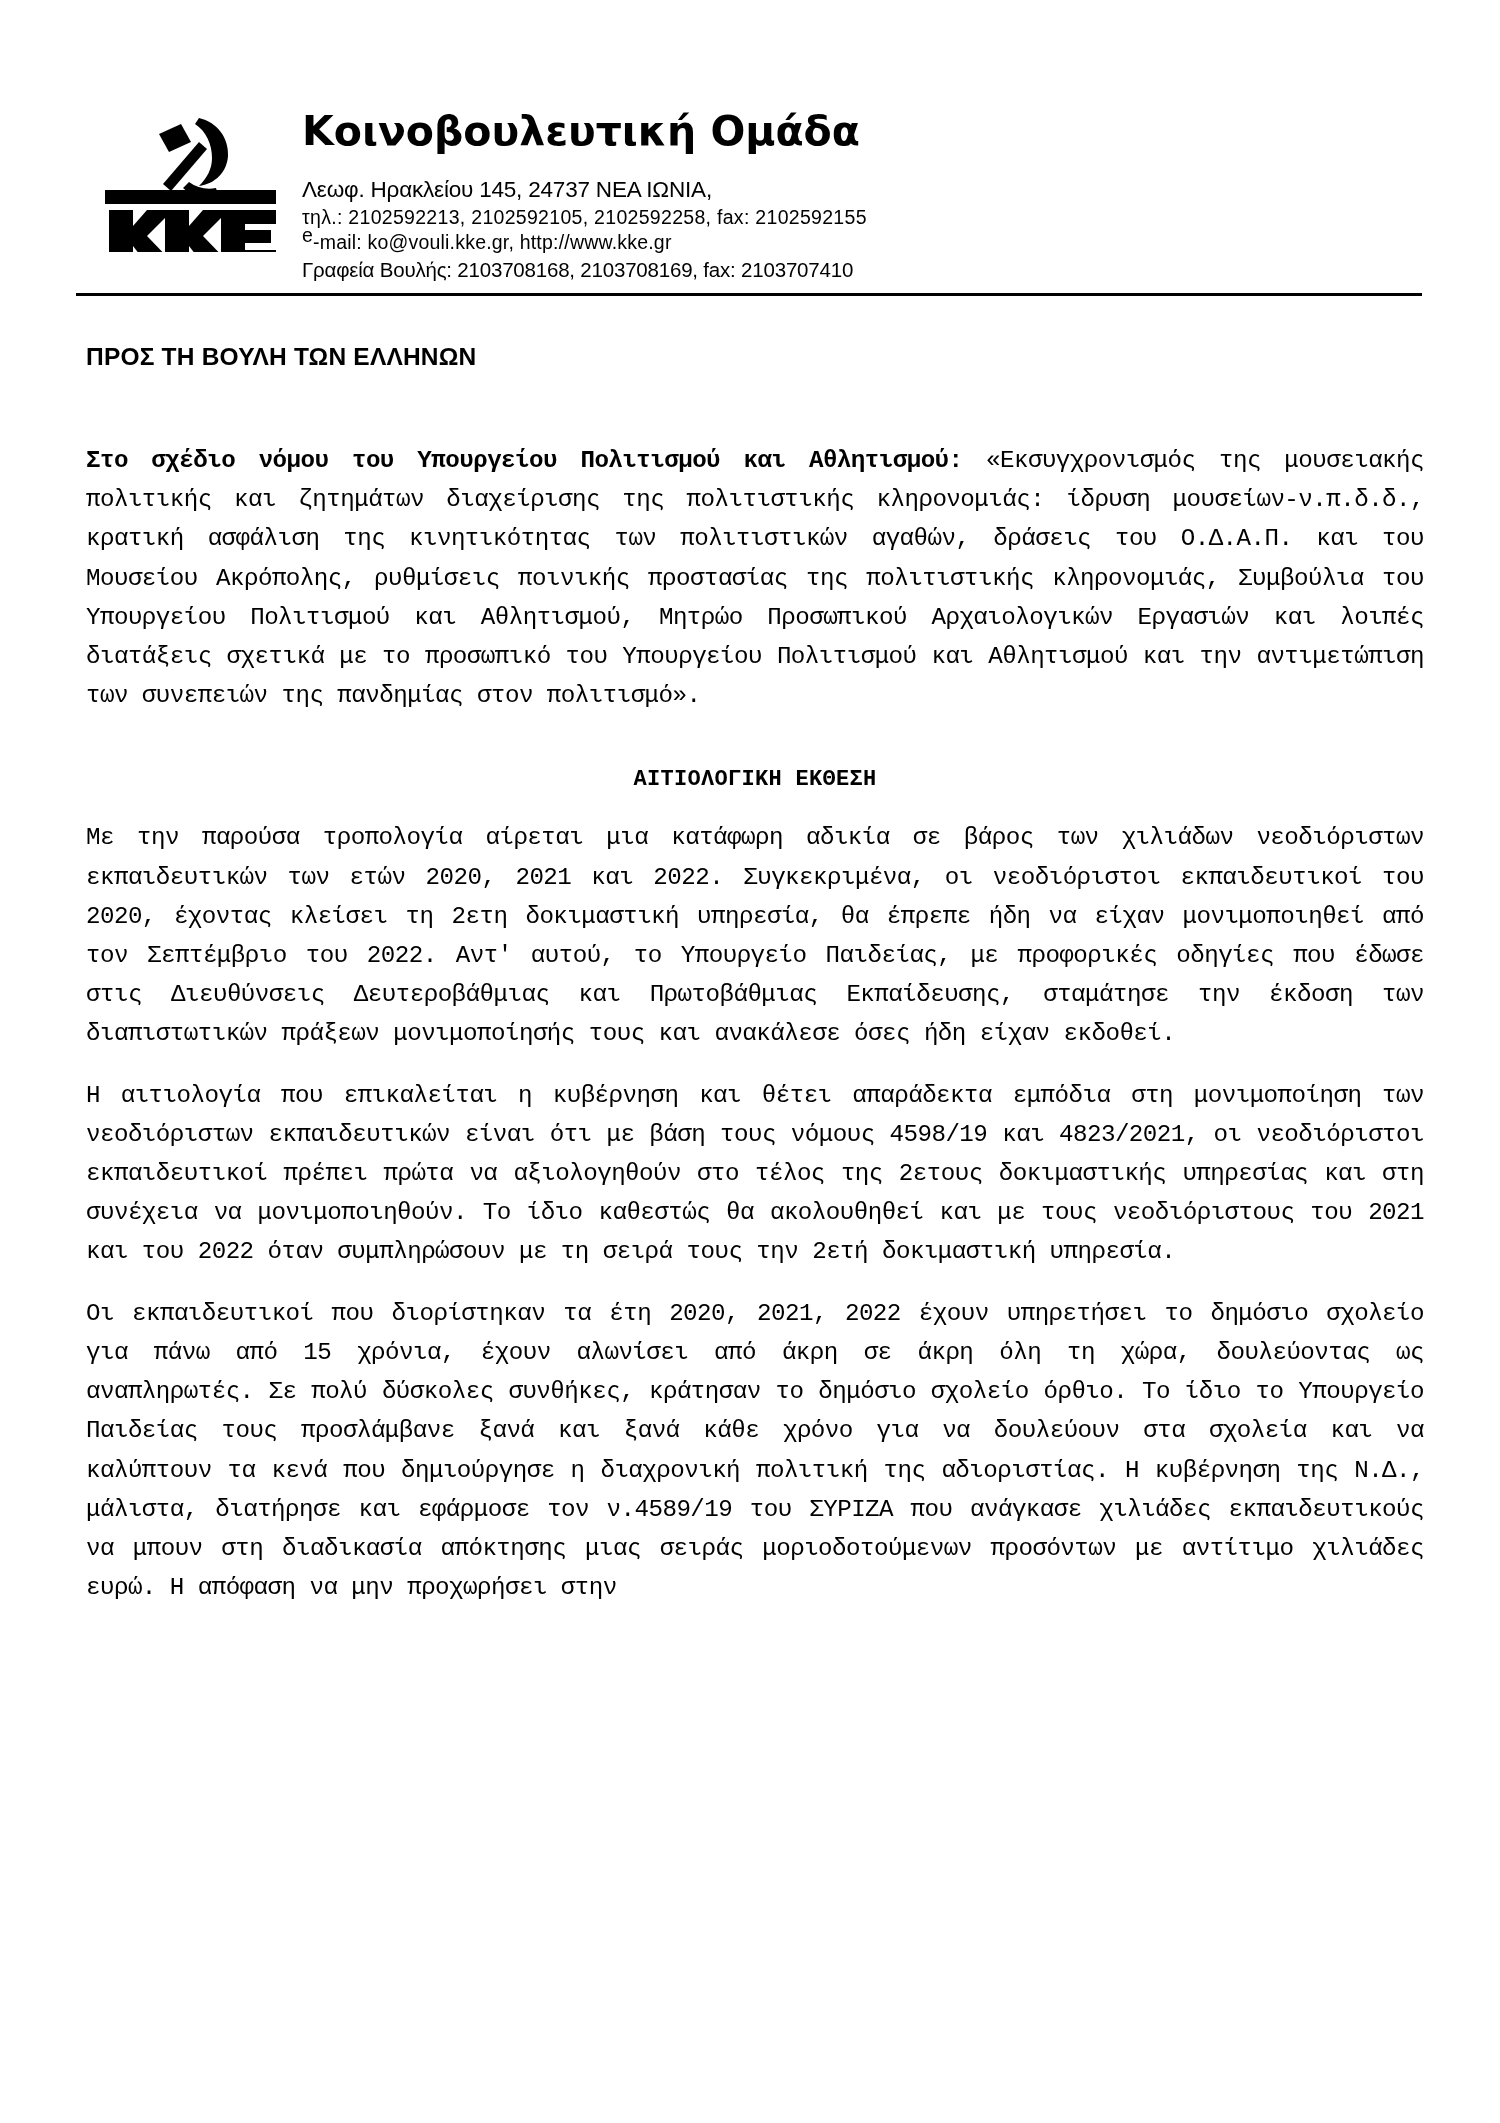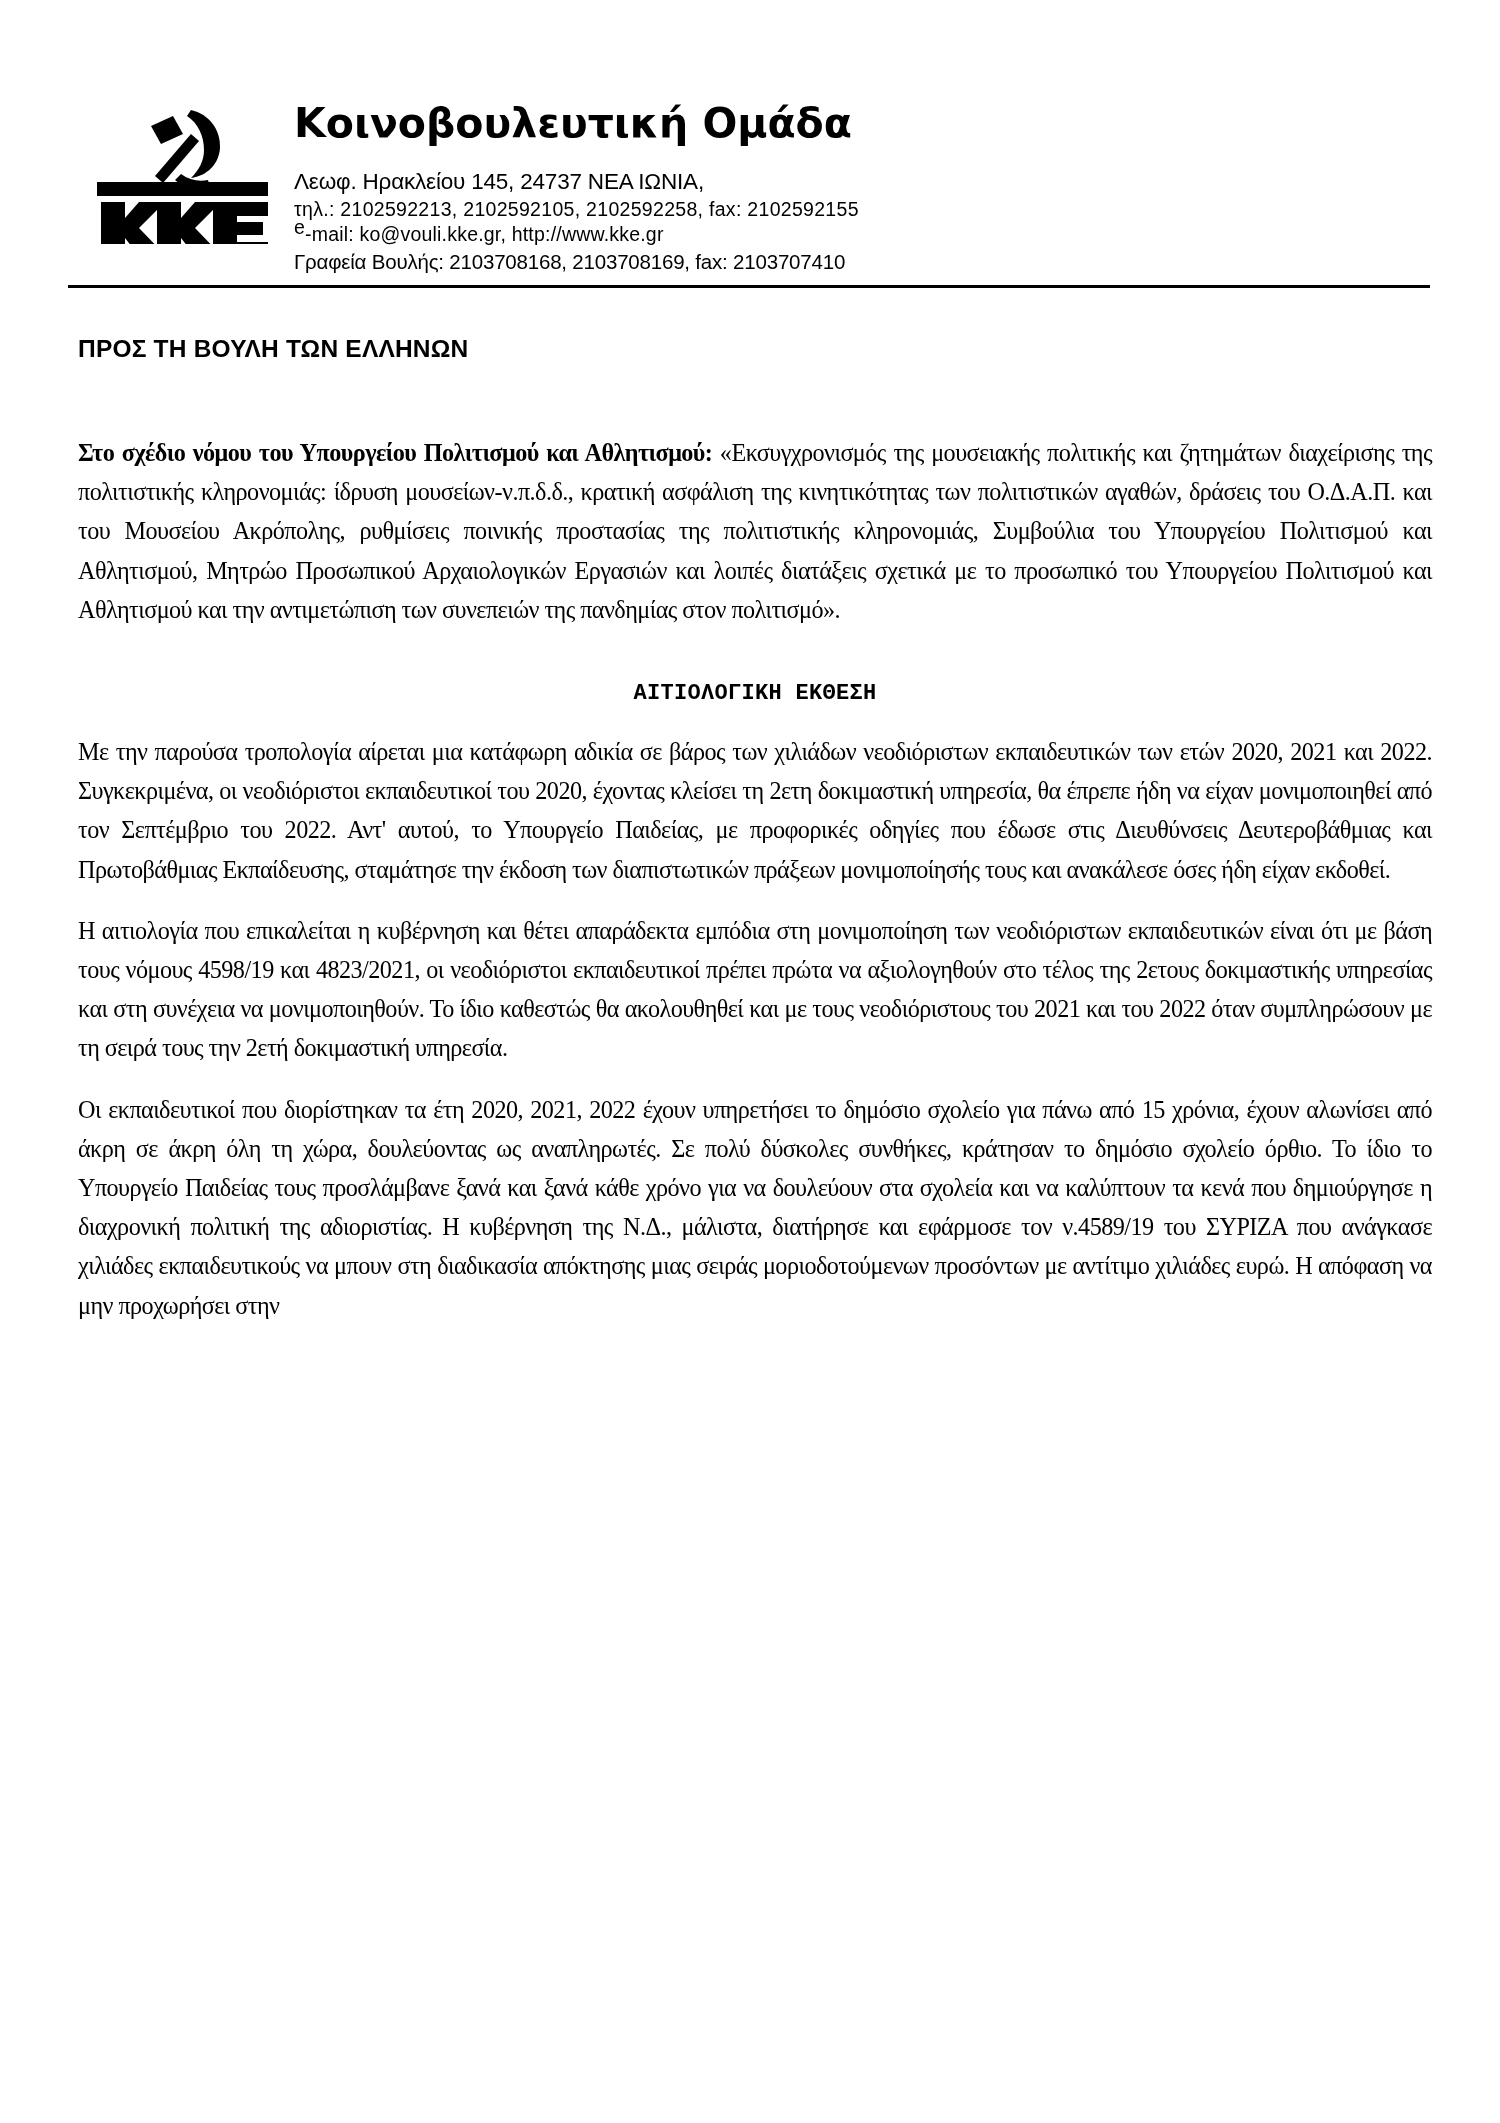--- a/index.html
+++ b/index.html
@@ -13,21 +13,21 @@
     font-family: "Liberation Sans", sans-serif;
     color: #000000;
     position: relative;
     overflow: hidden;
   }
 
   .page {
     width: 1500px;
     height: 2123px;
     box-sizing: border-box;
-    padding: 0;
+    padding: 8px;
     position: relative;
   }
 
   
   .letterhead {
     display: flex;
     align-items: flex-start;
     padding: 96px 70px 0 95px;
   }
 
@@ -107,21 +107,21 @@
     text-align: center;
     font-family: Liberation Mono, monospace;
     font-weight: 700;
     font-size: 22px;
     letter-spacing: 0.3px;
     margin-top: 52px;
     margin-bottom: 26px;
   }
 
   p.body {
-    font-family: Liberation Serif, serif;
+    font-family: Liberation Mono, monospace;
     font-size: 24.2px;
     line-height: 1.62;
     text-align: justify;
     text-justify: inter-word;
     margin: 0 0 24px 0;
     letter-spacing: -0.55px;
     font-stretch: condensed;
   }
 
   p.intro {

